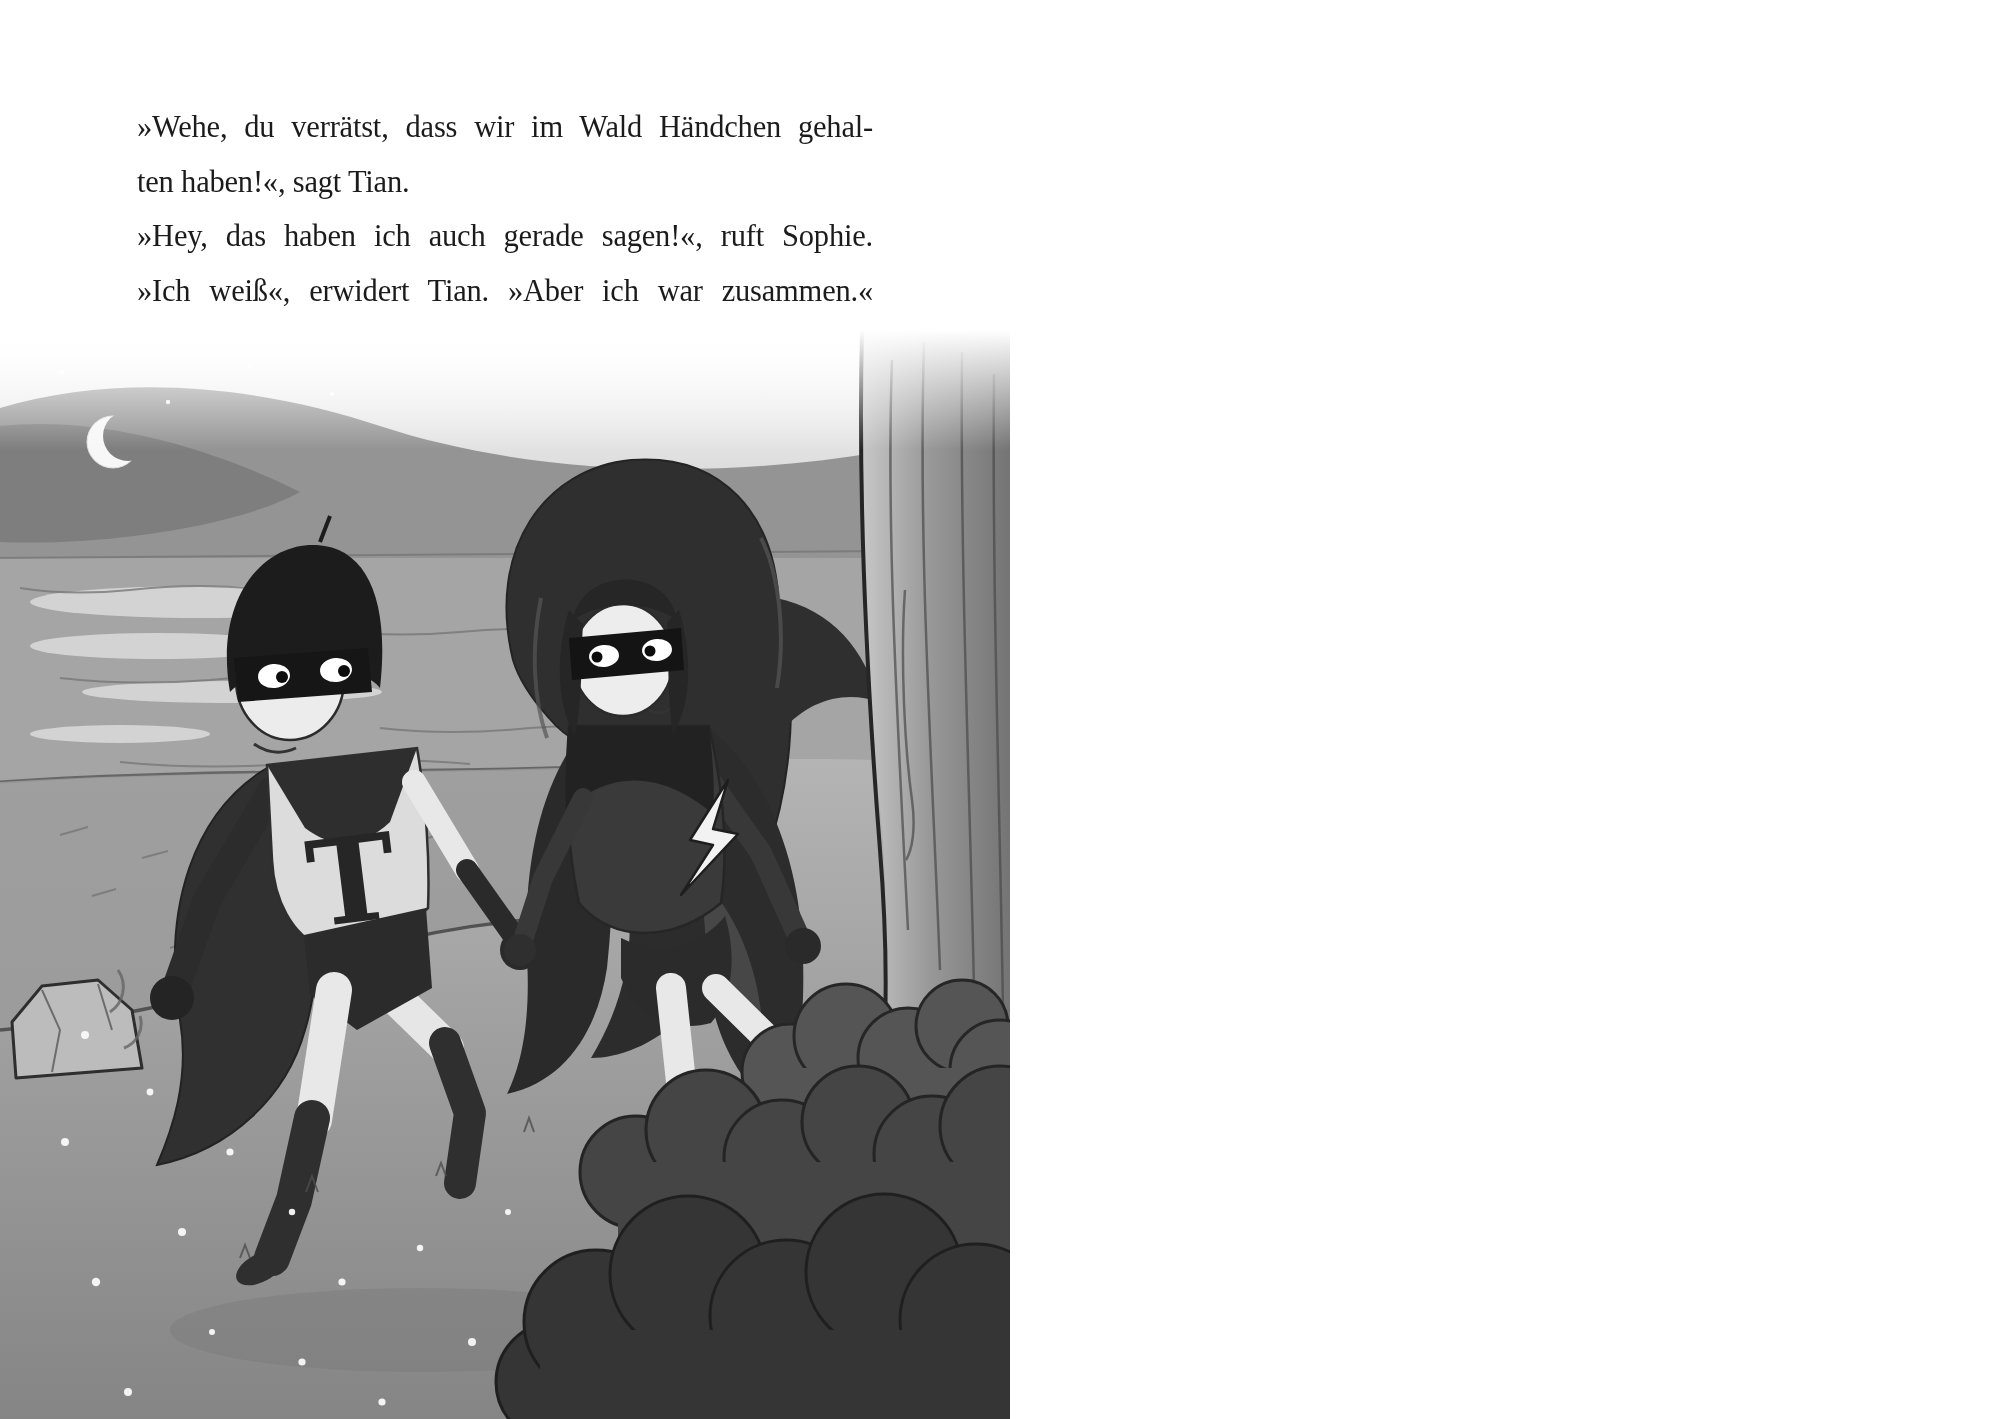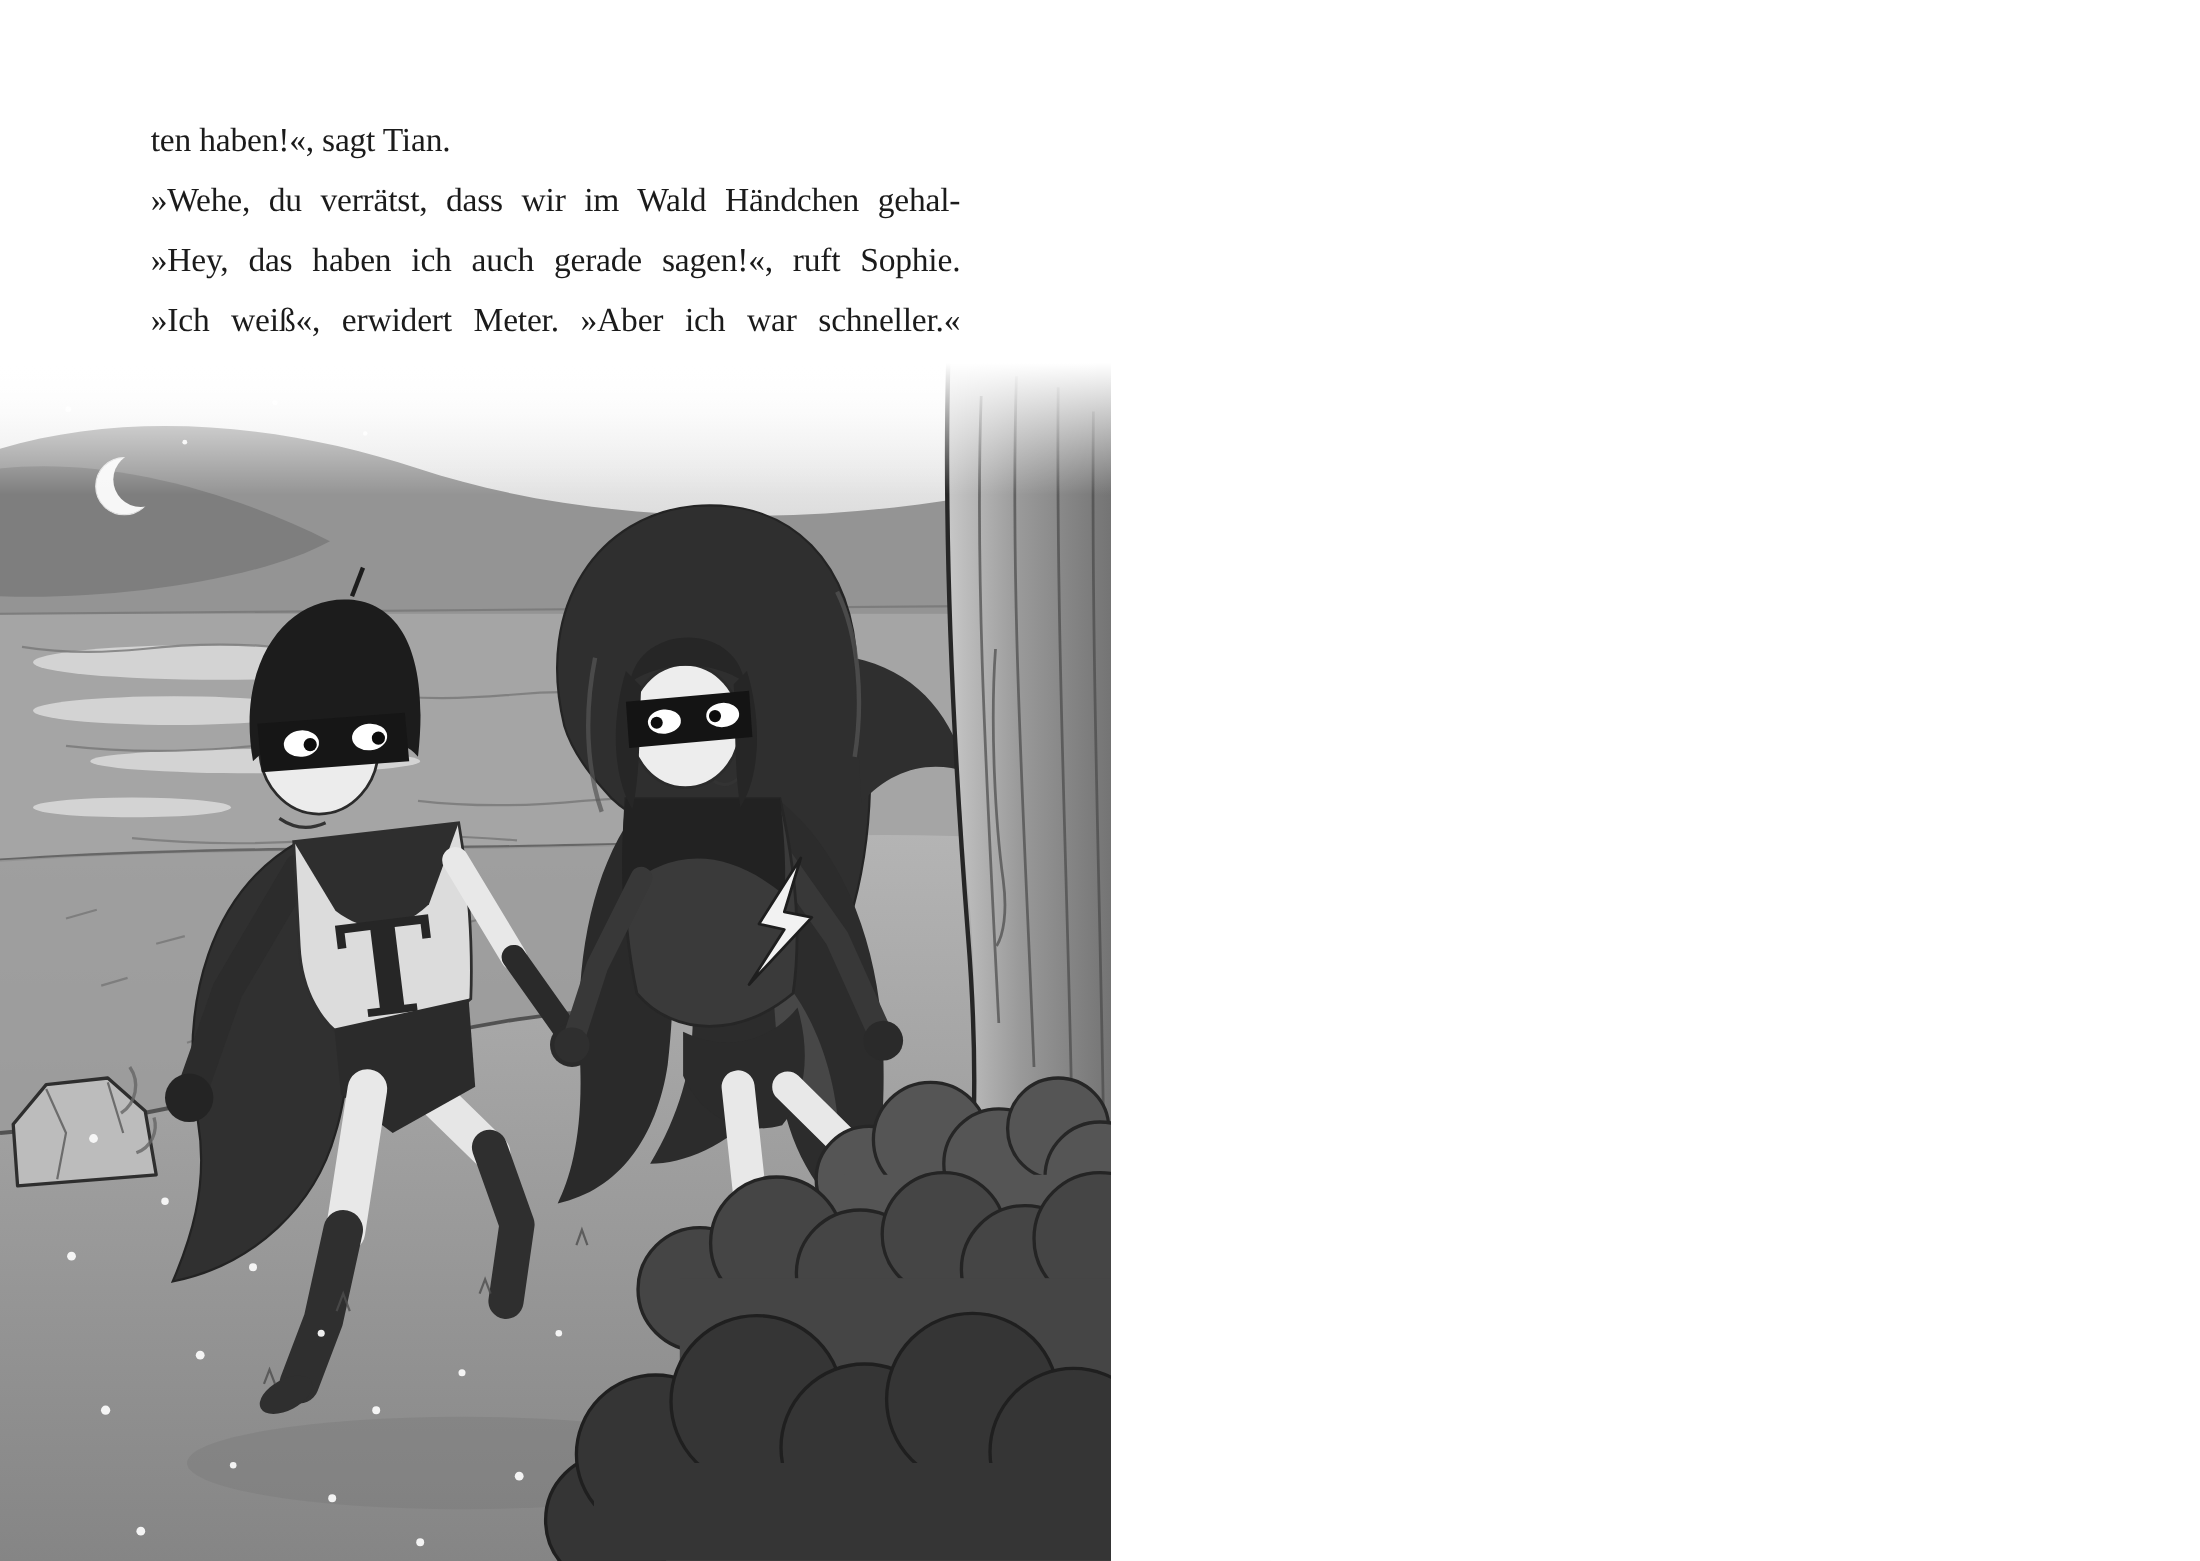--- a/index.html
+++ b/index.html
@@ -247,24 +247,24 @@
           <circle cx="508" cy="882" r="3"></circle>
       </g>
       <g stroke="#4e4e4e" stroke-width="2" fill="none" opacity="0.8">
         <path d="M306,862 l6,-16 l6,16 M524,802 l5,-14 l5,14 M240,928 l5,-13 l5,13 M436,846 l5,-13 l5,13"></path>
       </g>
 
       <rect x="0" y="0" width="1010" height="120" fill="url(#fadeV)"></rect>
     </svg>
 
     <div class="lp-text" id="left-lines">
+        <div class="tl fill">»Wehe, du verrätst, dass wir im Wald Händchen gehal-</div>
         <div class="tl">ten haben!«, sagt Tian.</div>
-        <div class="tl fill">»Wehe, du verrätst, dass wir im Wald Händchen gehal-</div>
         <div class="tl fill">»Hey, das haben ich auch gerade sagen!«, ruft Sophie.</div>
-        <div class="tl fill">»Ich weiß«, erwidert Meter. »Aber ich war schneller.«</div>
+        <div class="tl fill">»Ich weiß«, erwidert Tian. »Aber ich war zusammen.«</div>
       </div>
   </div>
 
   <div class="page" id="right-page">
 
     
     
 
     
     

